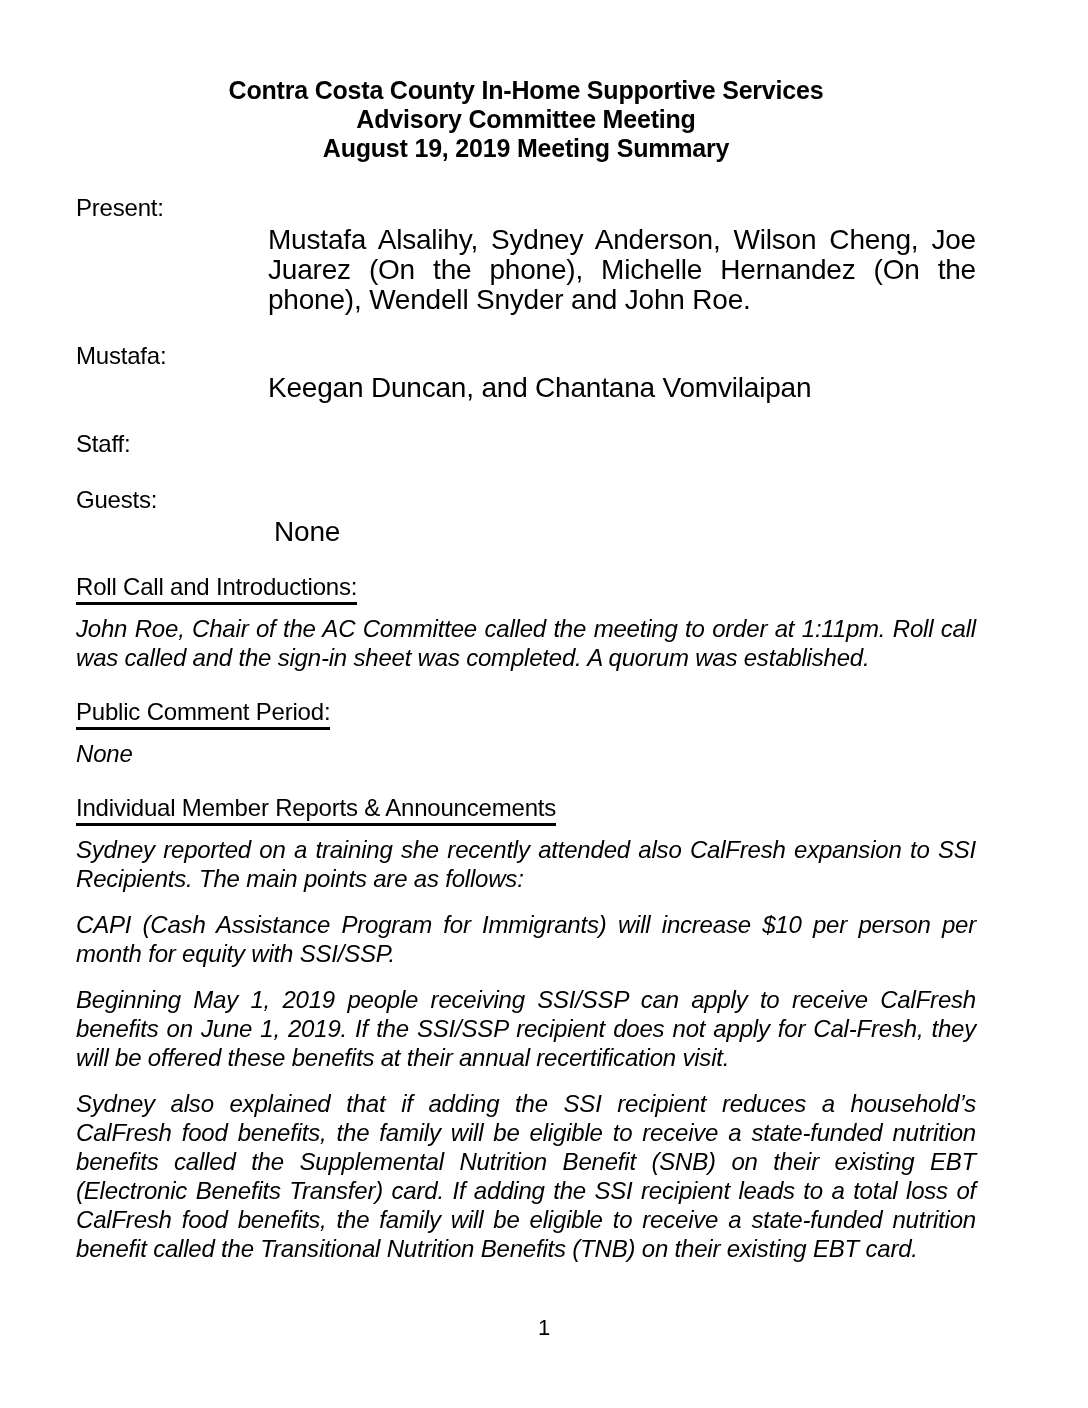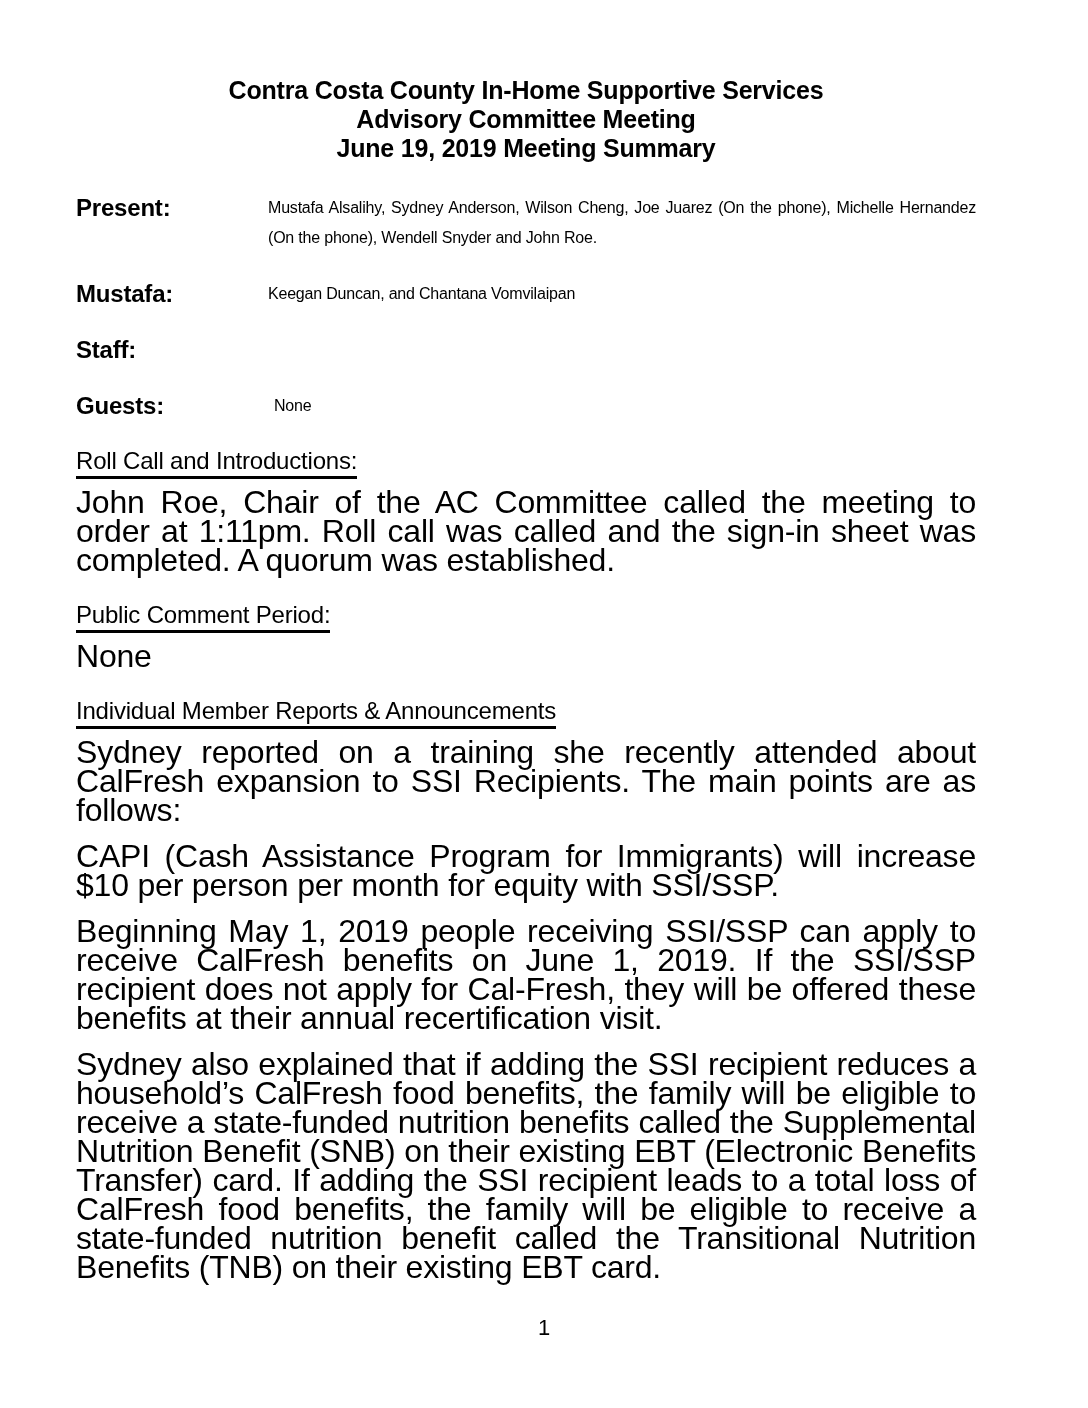--- a/index.html
+++ b/index.html
@@ -45,31 +45,32 @@
   .title-line { display: block; }
 
   
   .attend-row {
     display: flex;
     align-items: flex-start;
     margin-bottom: 26px;
   }
   .attend-label {
     flex: 0 0 192px;
-    font-weight: bold;
+    font-weight: normal;
     font-size: 24px;
     line-height: 30px;
     letter-spacing: -0.2px;
   }
   .attend-value {
     flex: 1 1 auto;
-    font-size: 16px;
+    font-size: 28px;
     line-height: 30px;
     letter-spacing: -0.2px;
     text-align: justify;
+    margin-top: 32px;
   }
   .attend-value.just { text-align: justify; text-align-last: left; }
   .attend-row.guests .attend-value { padding-left: 6px; }
 
   
   .section-heading {
     font-weight: normal;
     font-size: 24px;
     line-height: 28px;
     letter-spacing: -0.2px;
@@ -78,28 +79,29 @@
     margin-bottom: 9px;
   }
   .section-heading span.u {
     display: inline-block;
     border-bottom: 3px solid #000;
     padding-bottom: 1px;
   }
 
   
   .para {
-    font-size: 32px;
+    font-size: 24px;
     line-height: 29px;
     letter-spacing: -0.2px;
     margin: 5px 0 17px 0;
     text-align: justify;
     text-align-last: left;
     -webkit-hyphens: none;
     hyphens: none;
+    font-style: italic;
   }
   .para.plain {
     text-align: left;
     text-align-last: left;
   }
 
   
   .page-number {
     position: absolute;
     left: 0;
@@ -113,21 +115,21 @@
 </head>
 <body>
 
 <div class="page">
 
   <div class="content">
 
     <div class="title-block">
       <span class="title-line">Contra Costa County In-Home Supportive Services</span>
       <span class="title-line">Advisory Committee Meeting</span>
-      <span class="title-line">June 19, 2019 Meeting Summary</span>
+      <span class="title-line">August 19, 2019 Meeting Summary</span>
     </div>
 
     <div class="attend-row">
       <div class="attend-label">Present:</div>
       <div class="attend-value just">Mustafa Alsalihy, Sydney Anderson, Wilson Cheng, Joe Juarez (On the phone), Michelle Hernandez (On the phone), Wendell Snyder and John Roe.</div>
     </div>
 
     <div class="attend-row">
       <div class="attend-label">Mustafa:</div>
       <div class="attend-value">Keegan Duncan, and Chantana Vomvilaipan</div>
@@ -148,21 +150,21 @@
     <p class="para">John Roe, Chair of the AC Committee called the meeting to order at 1:11pm. Roll call was called and the sign-in sheet was completed. A quorum was established.</p>
 
     <div class="section-heading">
       <span class="u">Public Comment Period:</span>
     </div>
     <p class="para plain">None</p>
 
     <div class="section-heading">
       <span class="u">Individual Member Reports &amp; Announcements</span>
     </div>
-    <p class="para">Sydney reported on a training she recently attended about CalFresh expansion to SSI Recipients. The main points are as follows:</p>
+    <p class="para">Sydney reported on a training she recently attended also CalFresh expansion to SSI Recipients. The main points are as follows:</p>
     <p class="para">CAPI (Cash Assistance Program for Immigrants) will increase $10 per person per month for equity with SSI/SSP.</p>
     <p class="para">Beginning May 1, 2019 people receiving SSI/SSP can apply to receive CalFresh benefits on June 1, 2019. If the SSI/SSP recipient does not apply for Cal-Fresh, they will be offered these benefits at their annual recertification visit.</p>
     <p class="para">Sydney also explained that if adding the SSI recipient reduces a household’s CalFresh food benefits, the family will be eligible to receive a state-funded nutrition benefits called the Supplemental Nutrition Benefit (SNB) on their existing EBT (Electronic Benefits Transfer) card. If adding the SSI recipient leads to a total loss of CalFresh food benefits, the family will be eligible to receive a state-funded nutrition benefit called the Transitional Nutrition Benefits (TNB) on their existing EBT card.</p>
 
   </div>
 
   <div class="page-number">1</div>
 
 </div>
 

